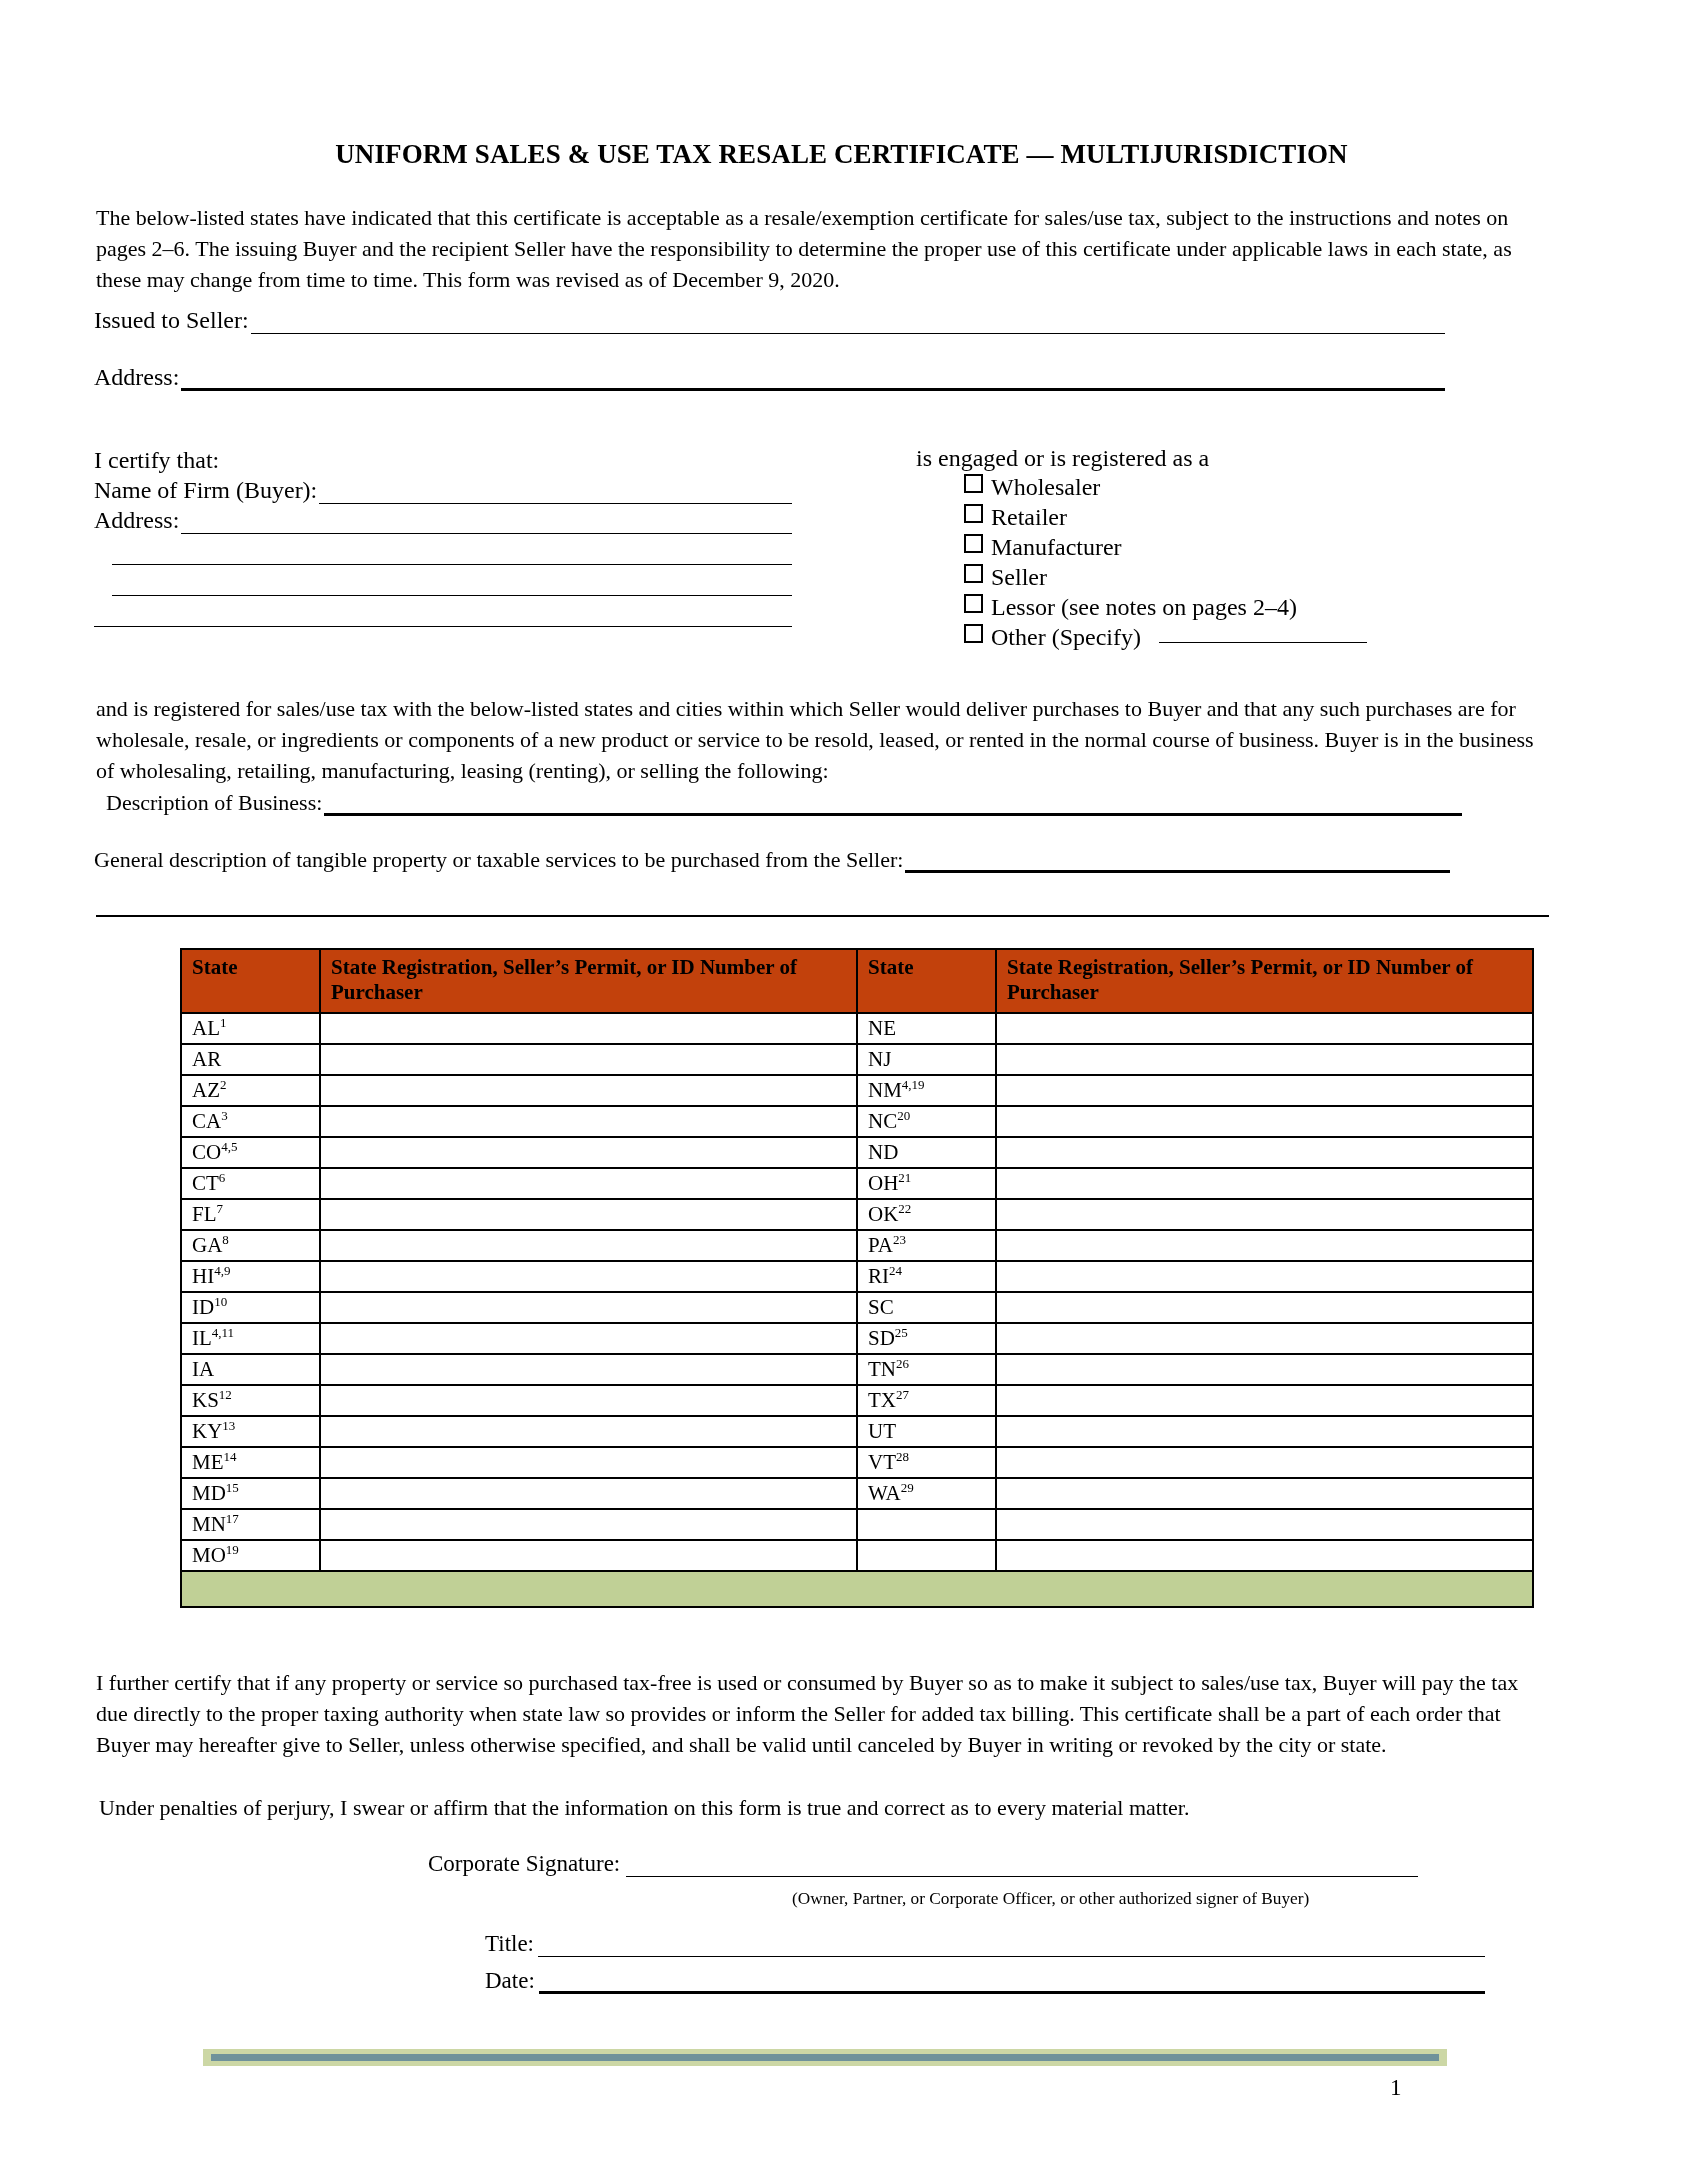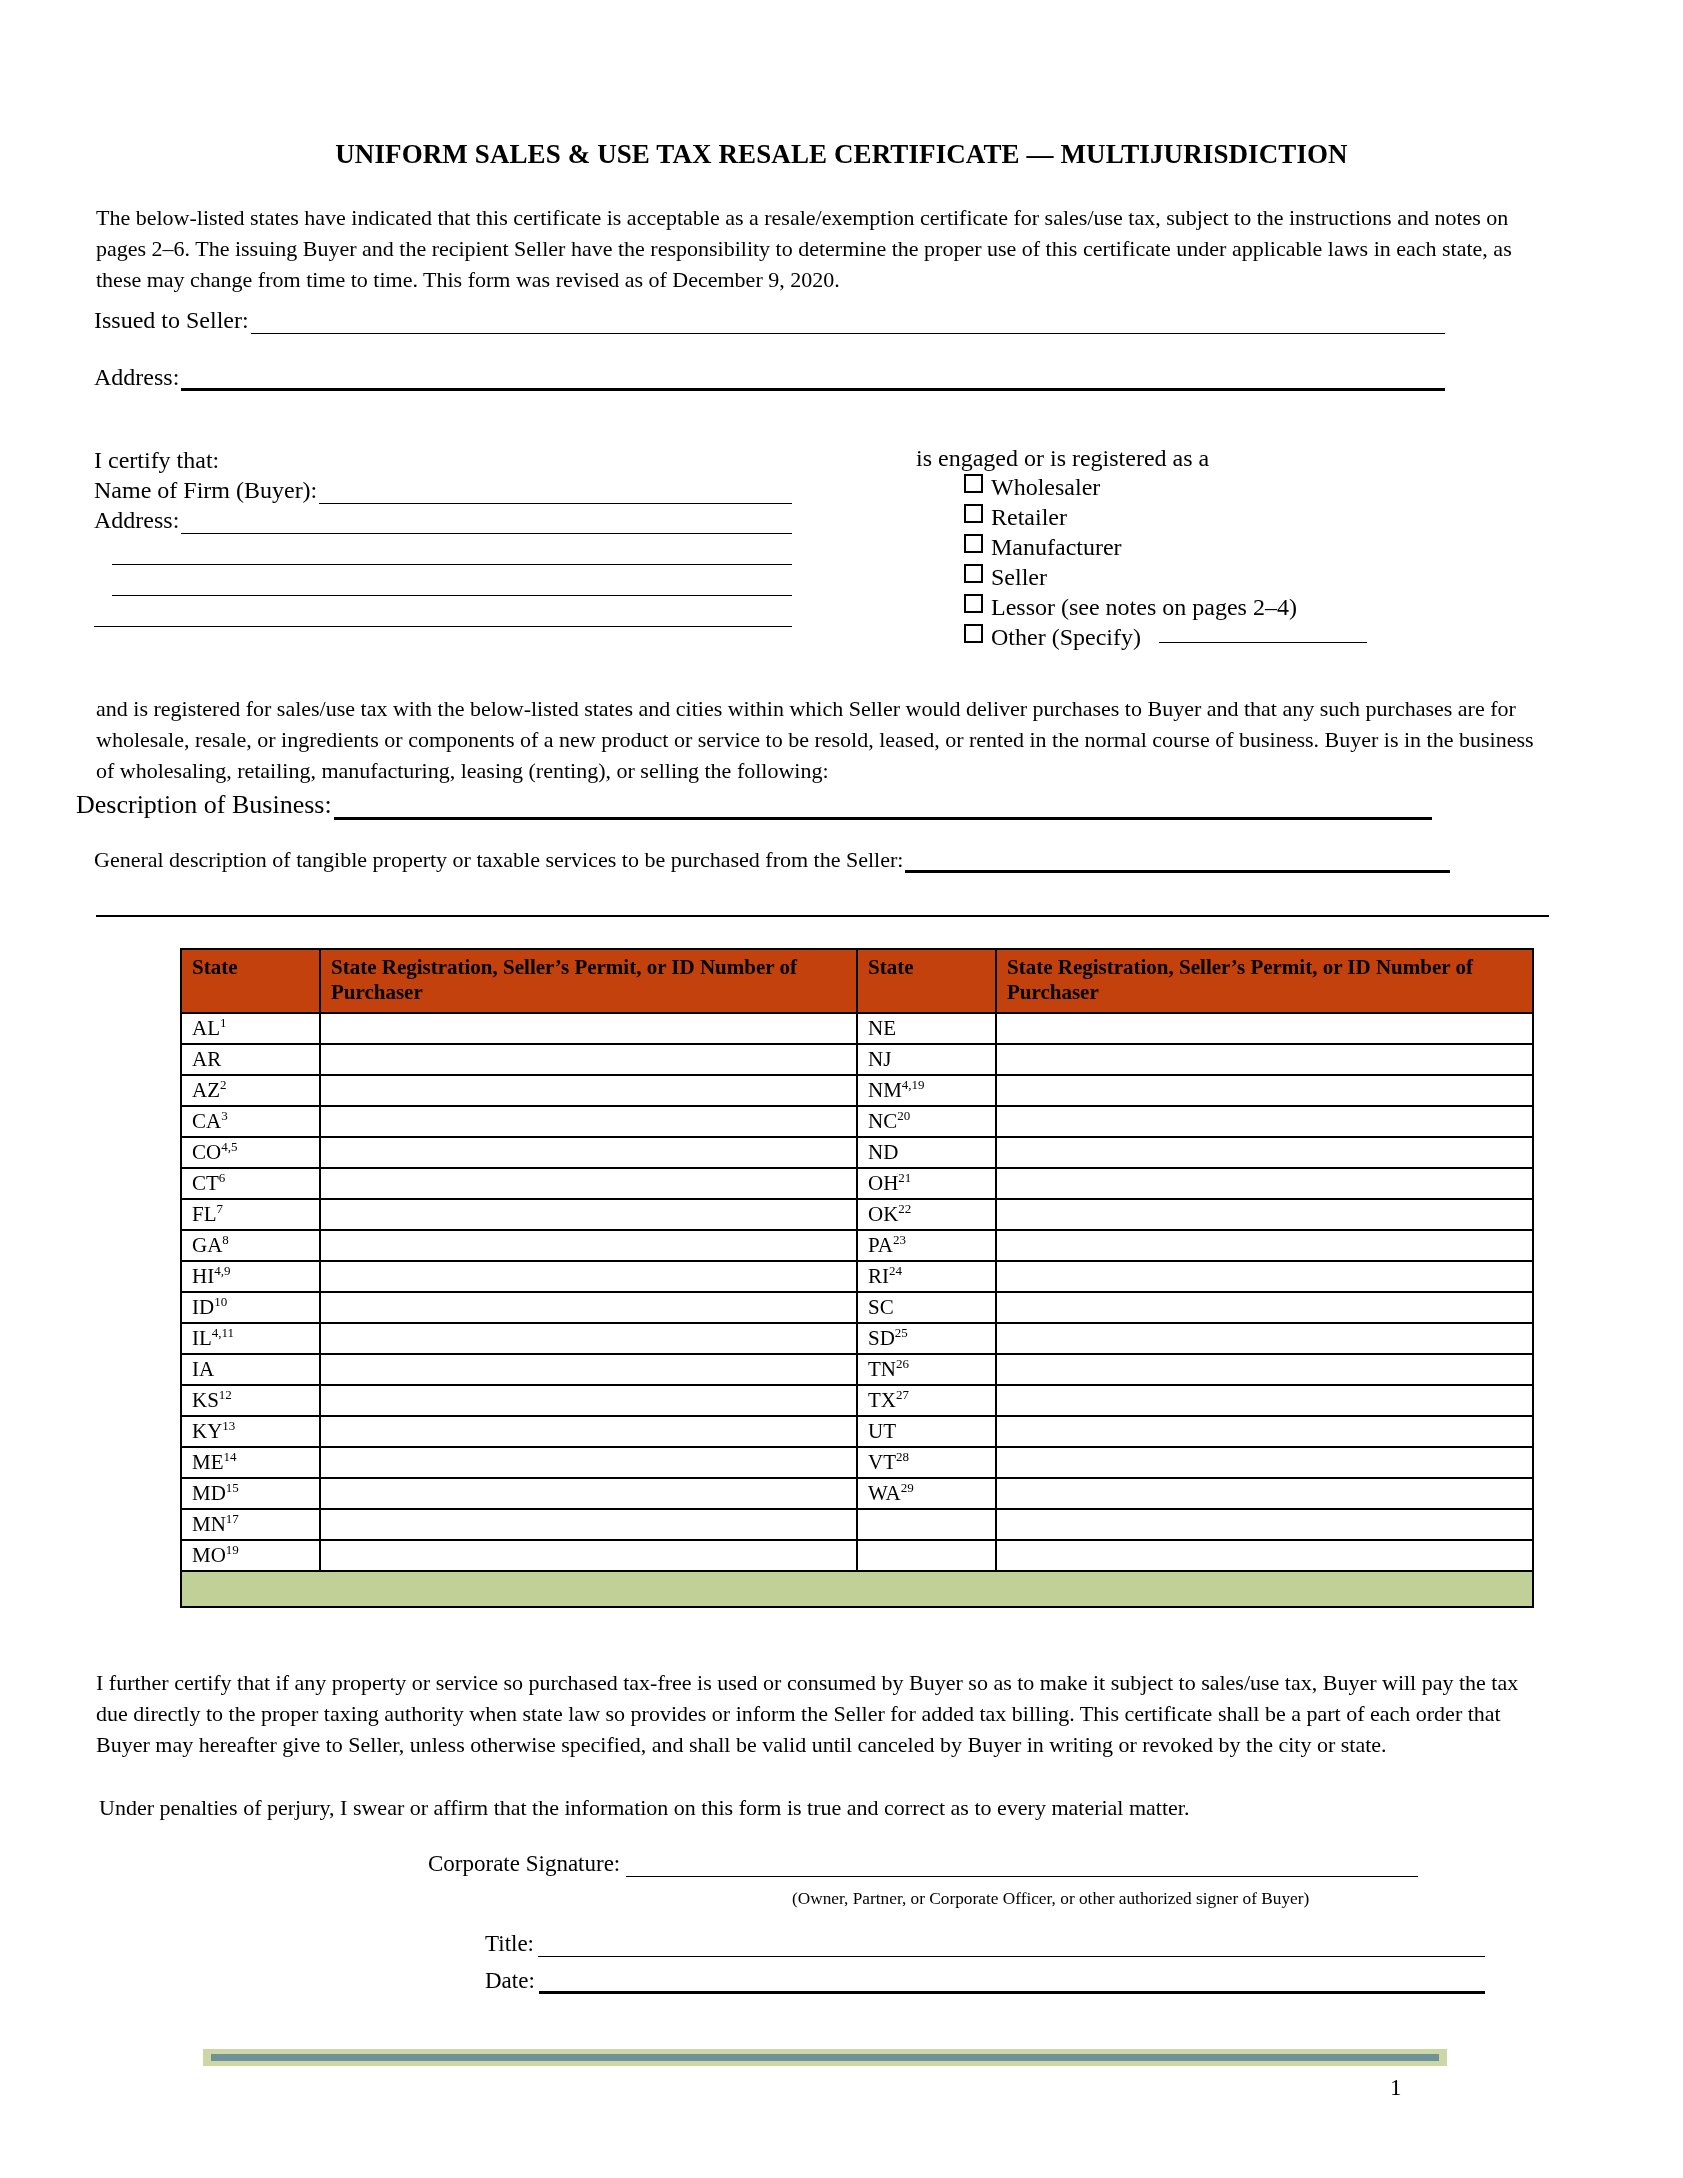--- a/index.html
+++ b/index.html
@@ -121,21 +121,21 @@
   
   .mid-para {
     position: absolute;
     top: 693px;
     left: 96px;
     width: 1450px;
     font-size: 22px;
     line-height: 31px;
   }
 
-  #desc-of-business { top: 790px; left: 76px; width: 1356px; font-size: 26px; align-items: flex-end; }
+  #desc-of-business { top: 790px; left: 106px; width: 1356px; font-size: 22px; align-items: flex-end; }
   #general-desc     { top: 847px; left: 94px; width: 1356px; font-size: 22px; }
 
   
   .divider {
     position: absolute;
     top: 915px;
     left: 96px;
     width: 1453px;
     border-top: 2.5px solid #000;
   }

